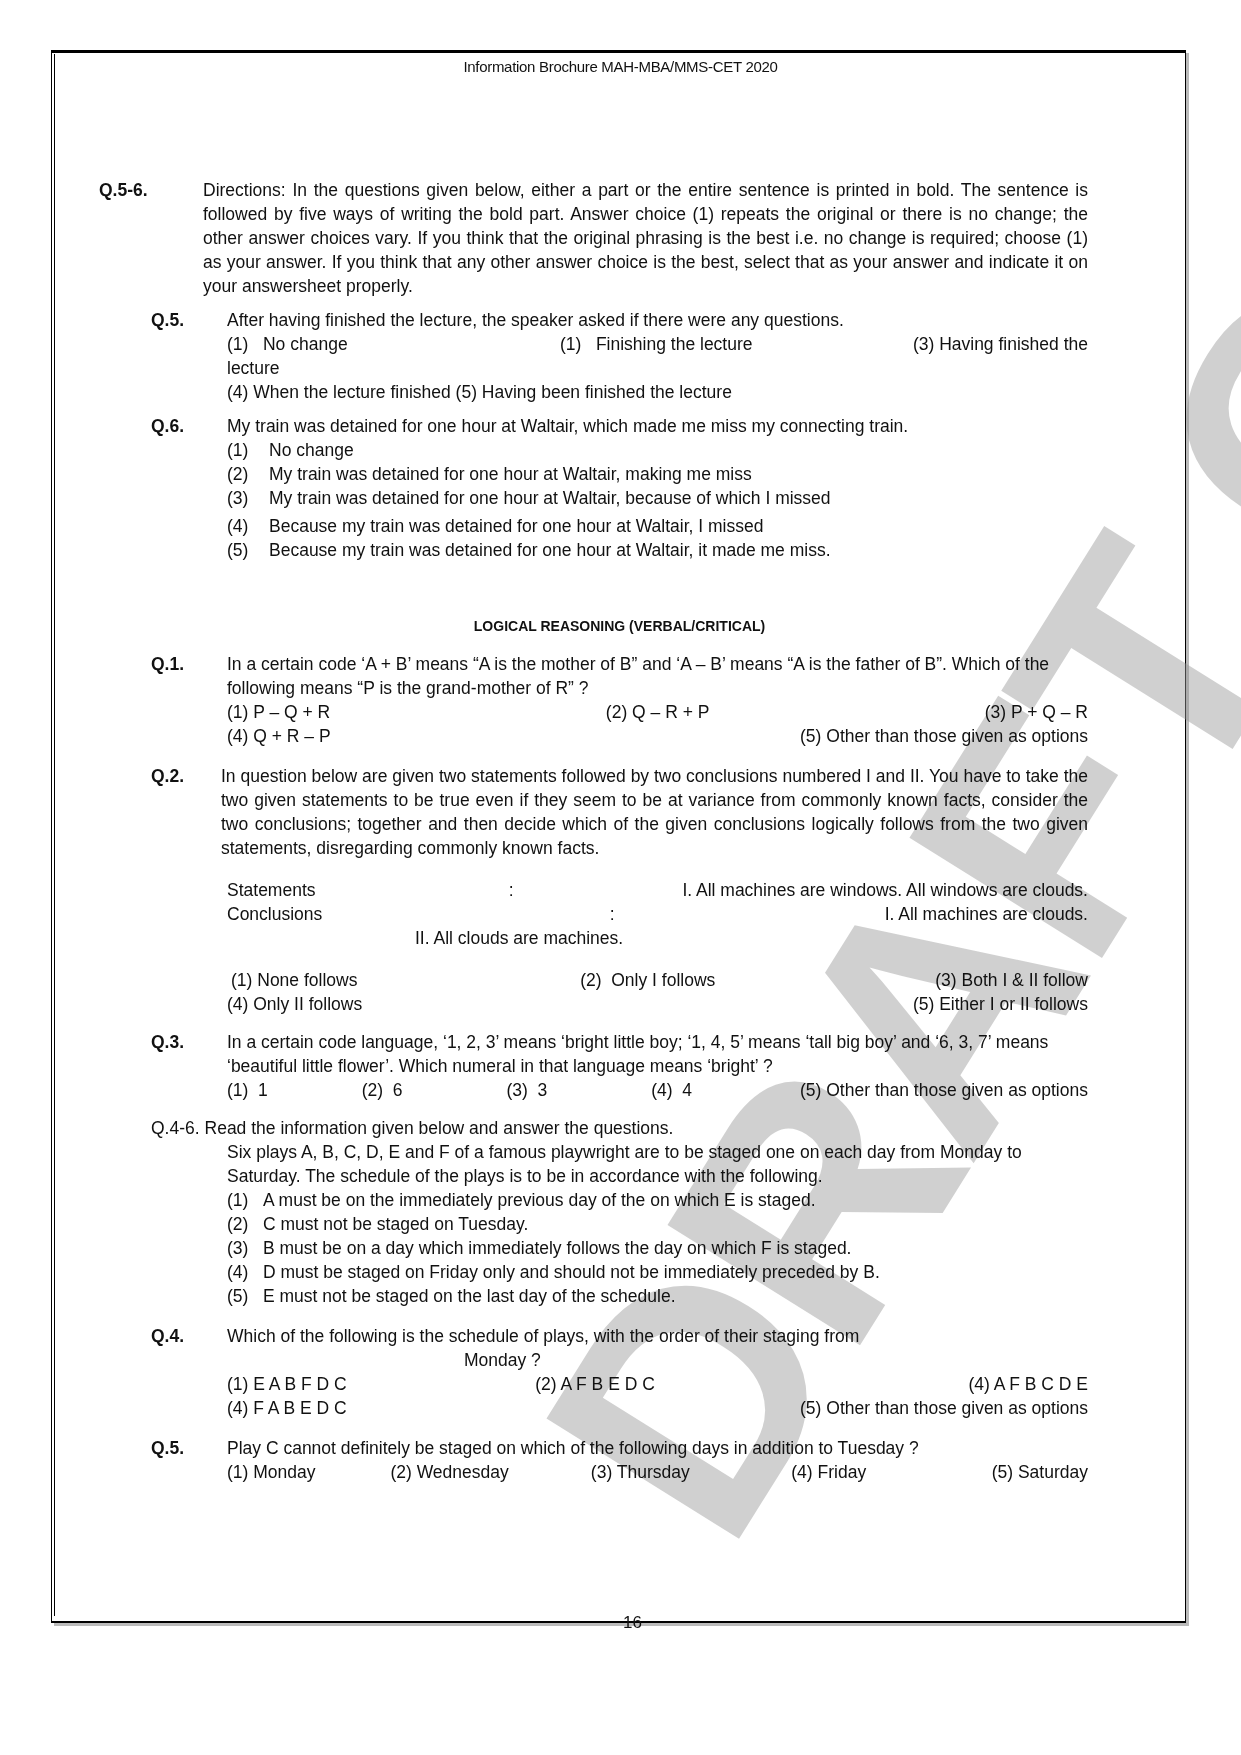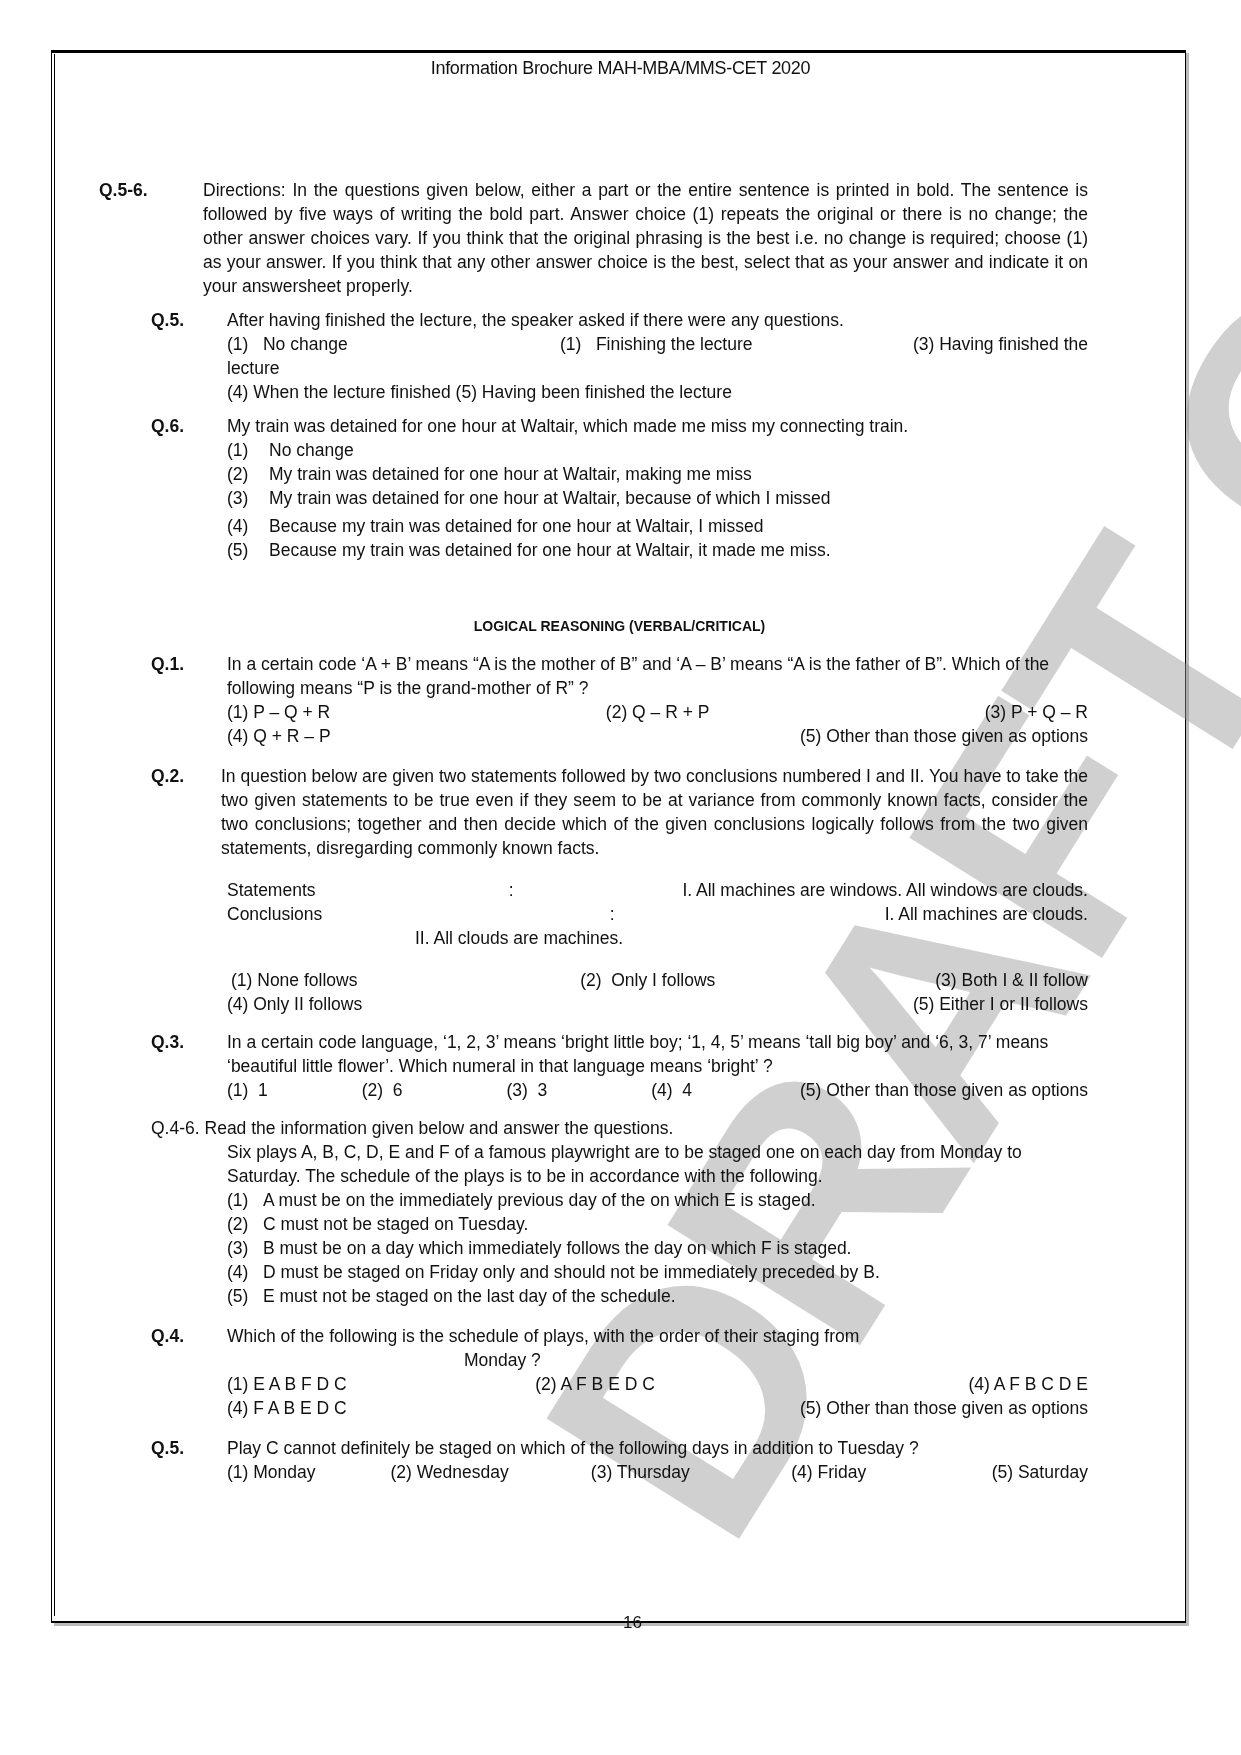--- a/index.html
+++ b/index.html
@@ -1,19 +1,19 @@
 <!DOCTYPE html>
 <html><head>
 <meta charset="utf-8">
 <style>
   html, body { margin: 0; padding: 0; background: #ffffff; }
   body { width: 1241px; height: 1755px; position: relative; overflow: hidden; font-family: "Liberation Sans", sans-serif; color: #111; }
   .frame { position: absolute; left: 51px; top: 50px; width: 1133px; height: 1568px; border: 1px solid #000; box-shadow: 3px 3px 0 #bbb; border-top: 3px solid #000; border-bottom: 2px solid #000; }
   .frame-inner { position: absolute; left: 54px; top: 54px; width: 1127px; height: 1562px; border-left: 1px solid #000; }
-  .header { position: absolute; top: 58px; left: 0; width: 1241px; text-align: center; font-family: "Liberation Sans", sans-serif; font-size: 18px; letter-spacing: -0.3px; }
+  .header { position: absolute; top: 58px; left: 0; width: 1241px; text-align: center; font-family: "Liberation Sans", sans-serif; font-size: 15px; letter-spacing: -0.3px; }
   .content { position: absolute; left: 151px; top: 178px; width: 937px; font-size: 17.5px; line-height: 24px; }
   .q { position: relative; padding-left: 76px; }
   .qnum { position: absolute; left: 0; top: 0; font-weight: bold; }
   .justify { text-align: justify; }
   .b { font-weight: normal; }
   .row { display: flex; justify-content: space-between; }
   .gap { height: 10px; }
   .wm { position: absolute; left: 150px; top: 440px; font-family: "Liberation Sans", sans-serif; font-weight: bold; font-size: 330px; color: rgba(150,150,150,0.45); transform: rotate(-58deg); transform-origin: 50% 50%; white-space: nowrap; pointer-events: none; letter-spacing: -10px; }
   .title { text-align: center; font-weight: bold; font-size: 14px; margin: 28px 0 14px 0; }
   .opt-list div { display: flex; }

